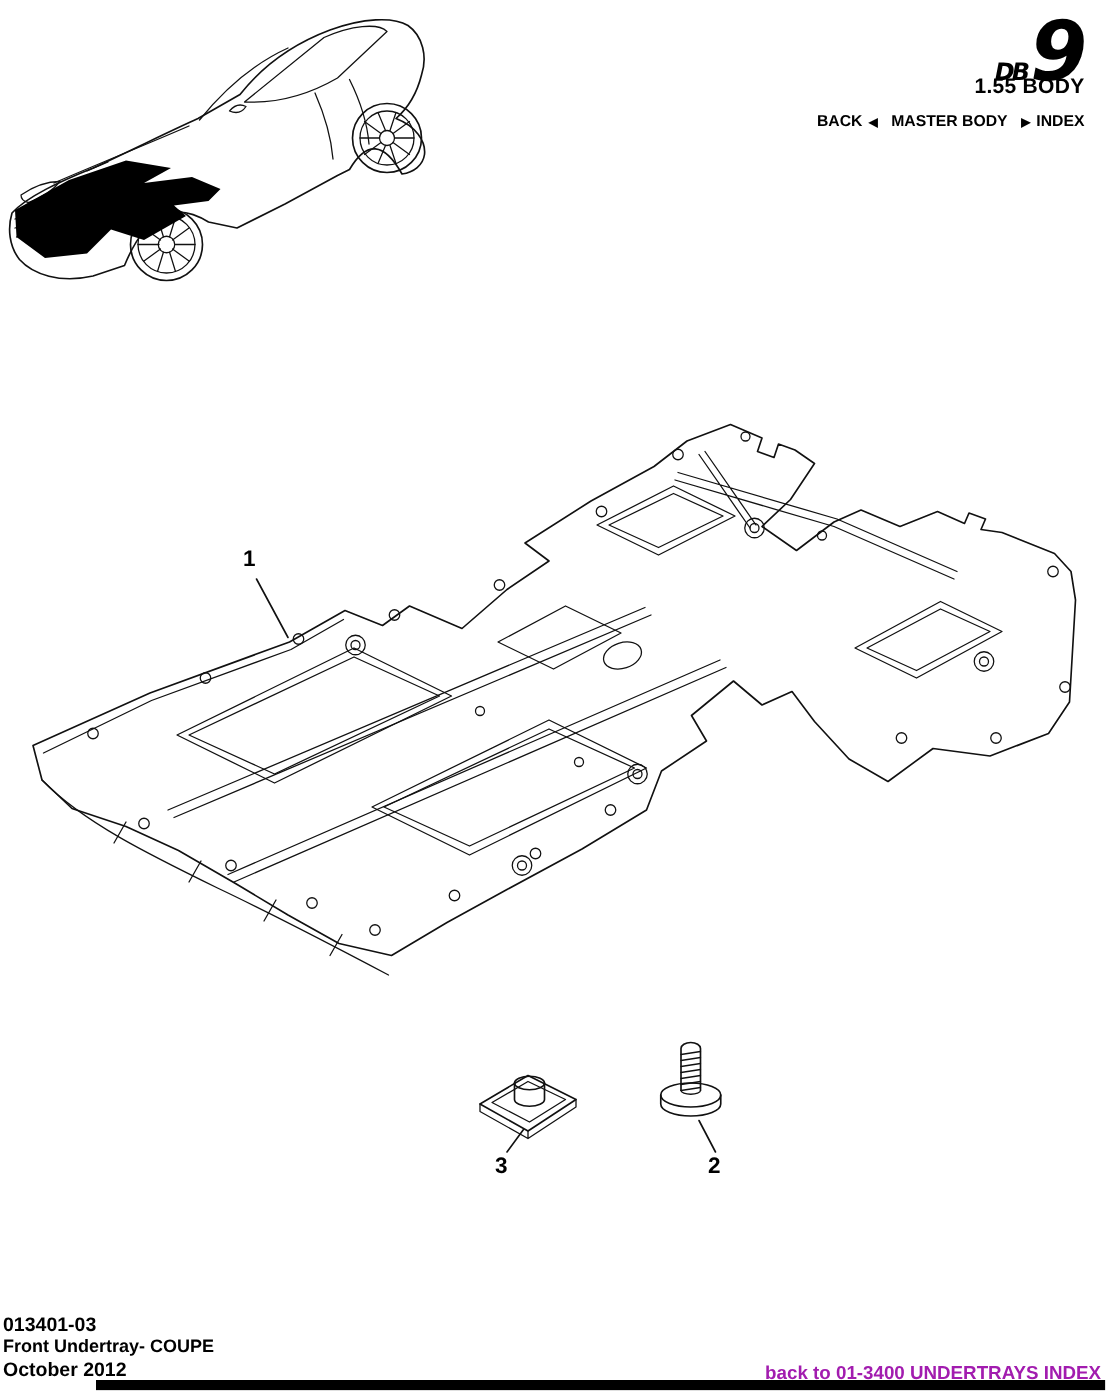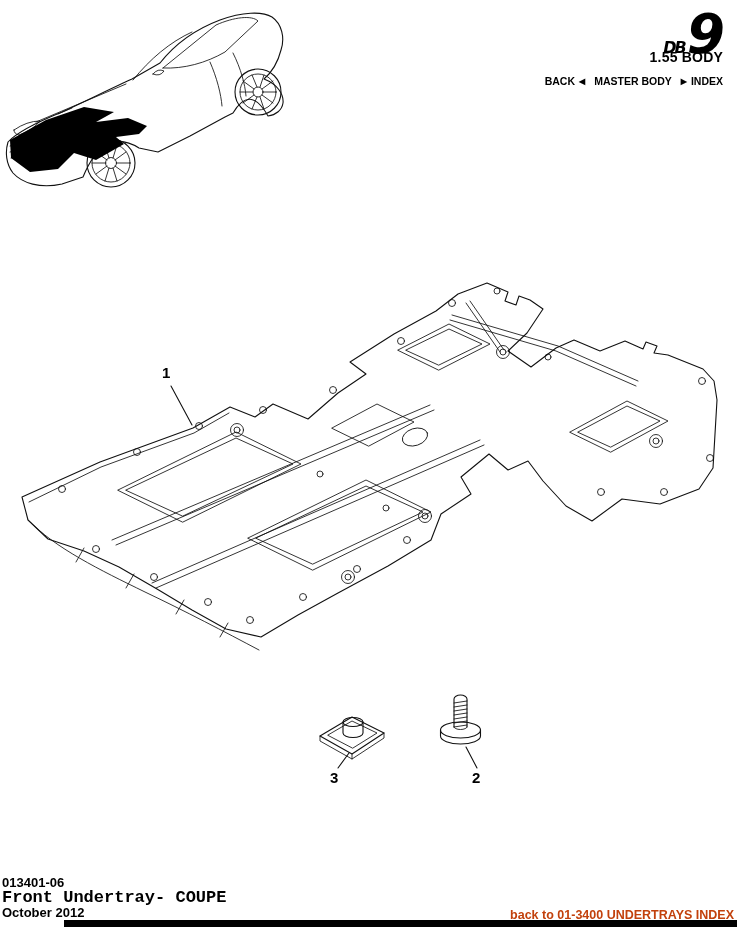--- a/index.html
+++ b/index.html
@@ -21,24 +21,24 @@
   .nav { display:flex; justify-content:flex-end; align-items:center; gap:9px;
          font-size:10.5px; font-weight:bold; margin-top:10px; }
   .nav a { color:#000; text-decoration:none; cursor:pointer; display:flex; align-items:center; gap:4px; }
   .arrow { font-size:8px; }
 
   .callout { position:absolute; font-weight:bold; font-size:15px;
              font-family:"Liberation Sans", sans-serif; }
 
   .footer-left { position:absolute; left:2px; top:875px; line-height:15px; }
   .doc-number  { font-size:13px;   font-weight:bold; }
-  .doc-title   { font-size:17px;   font-weight:bold;font-family:Liberation Mono, monospace; }
+  .doc-title   { font-size:12px;   font-weight:bold; }
   .doc-date    { font-size:13px; font-weight:bold; }
   .index-link  { position:absolute; right:3px; top:908px; font-size:12.5px; font-weight:bold;
-                 color:#c2410c; text-decoration:none; cursor:pointer; }
+                 color:#a21caf; text-decoration:none; cursor:pointer; }
   .bottom-bar  { position:absolute; left:64px; right:0; bottom:0; height:7px; background:#000; }
 </style>
 </head>
 <body>
 
 <div class="page">
 
   <svg style="left:0;top:0" width="300" height="200" viewBox="0 0 300 200">
     <g>
       <path class="stroke" d="M 8,142 C 18,131 40,121 62,112 C 88,100 112,88 132,79 L 160,63
@@ -181,21 +181,21 @@
       <path class="stroke" d="M 440.5,730 L 440.5,736 M 480.5,730 L 480.5,736 M 440.5,736 A 20,8 0 0 0 480.5,736"></path>
       <path class="thin" d="M 454,727 A 6.5,2.5 0 0 0 467,727"></path>
     </g>
   </svg>
 
   <div class="callout" style="left:162px;top:364px">1</div>
   <div class="callout" style="left:472px;top:769px">2</div>
   <div class="callout" style="left:330px;top:769px">3</div>
 
   <div class="footer-left">
-    <div class="doc-number">013401-06</div>
+    <div class="doc-number">013401-03</div>
     <div class="doc-title">Front Undertray- COUPE</div>
     <div class="doc-date">October 2012</div>
   </div>
   <a class="index-link">back to 01-3400 UNDERTRAYS INDEX</a>
 
   <div class="bottom-bar"></div>
 
 </div>
 
 </body></html>

